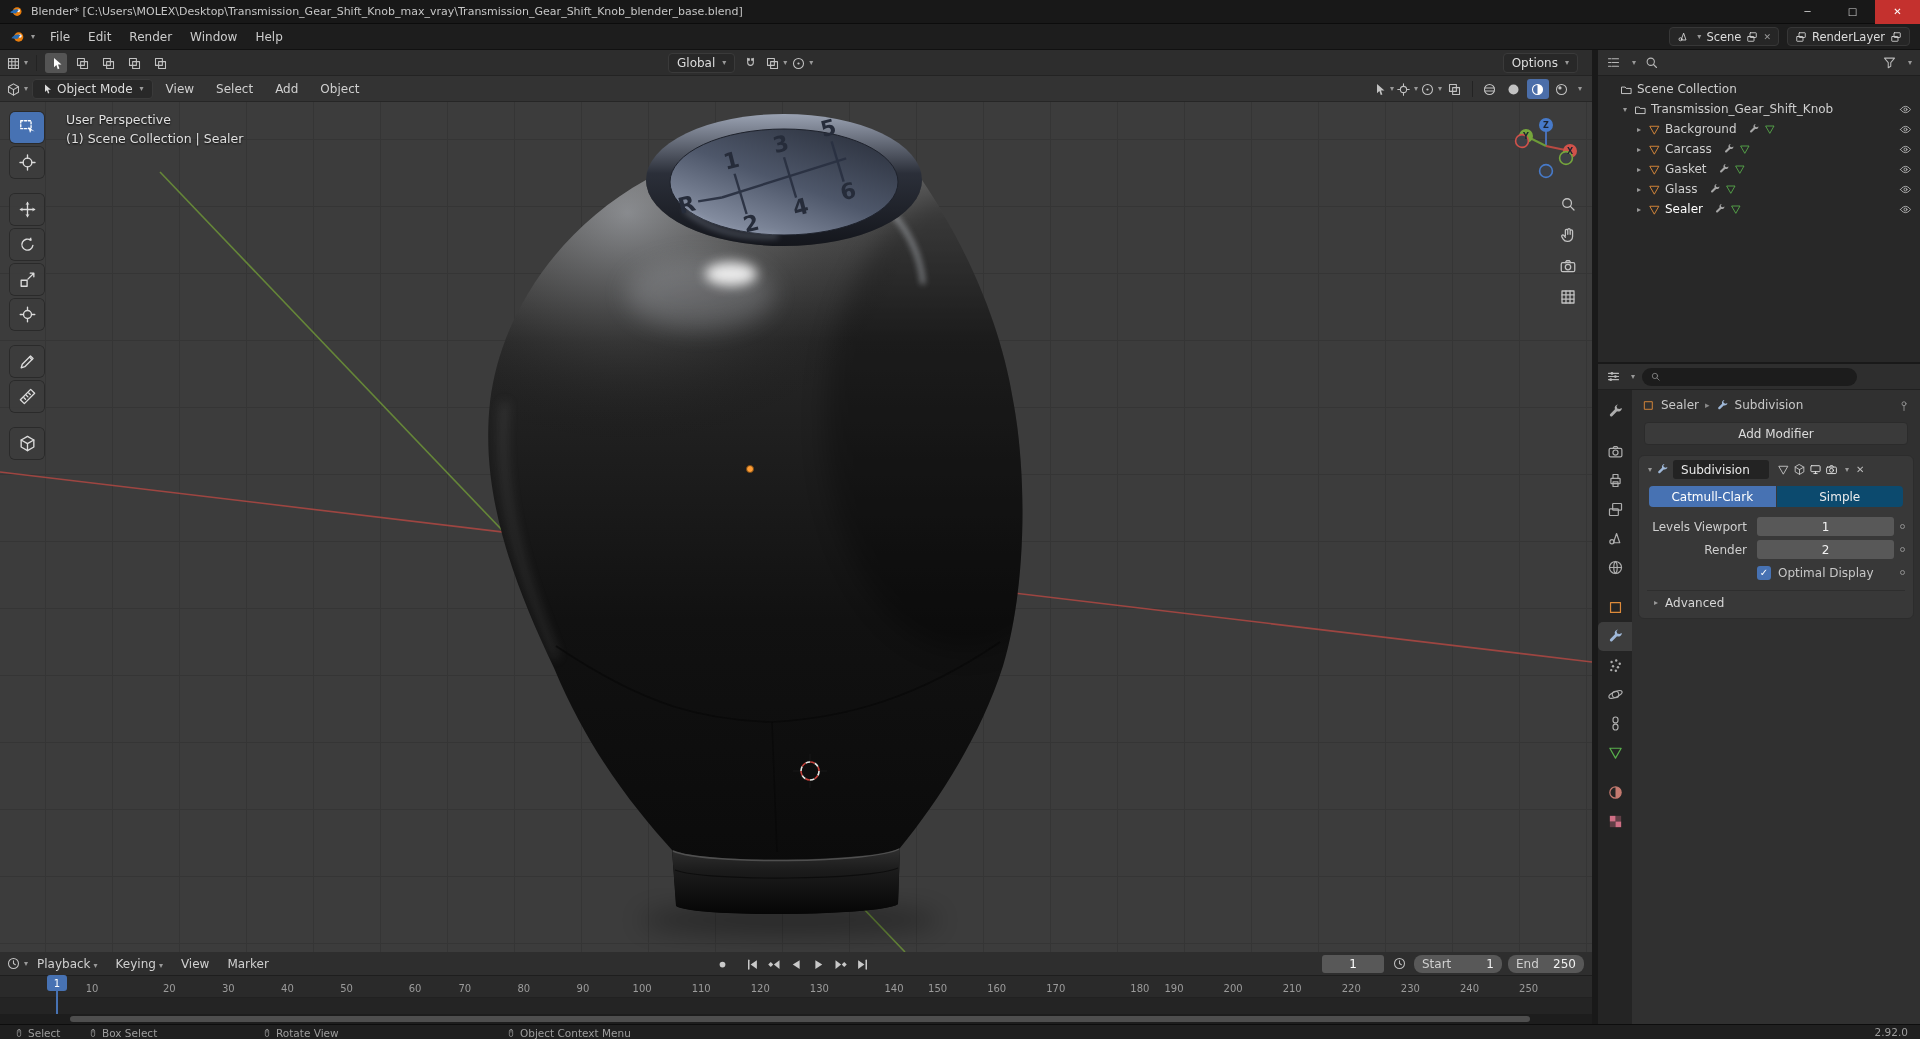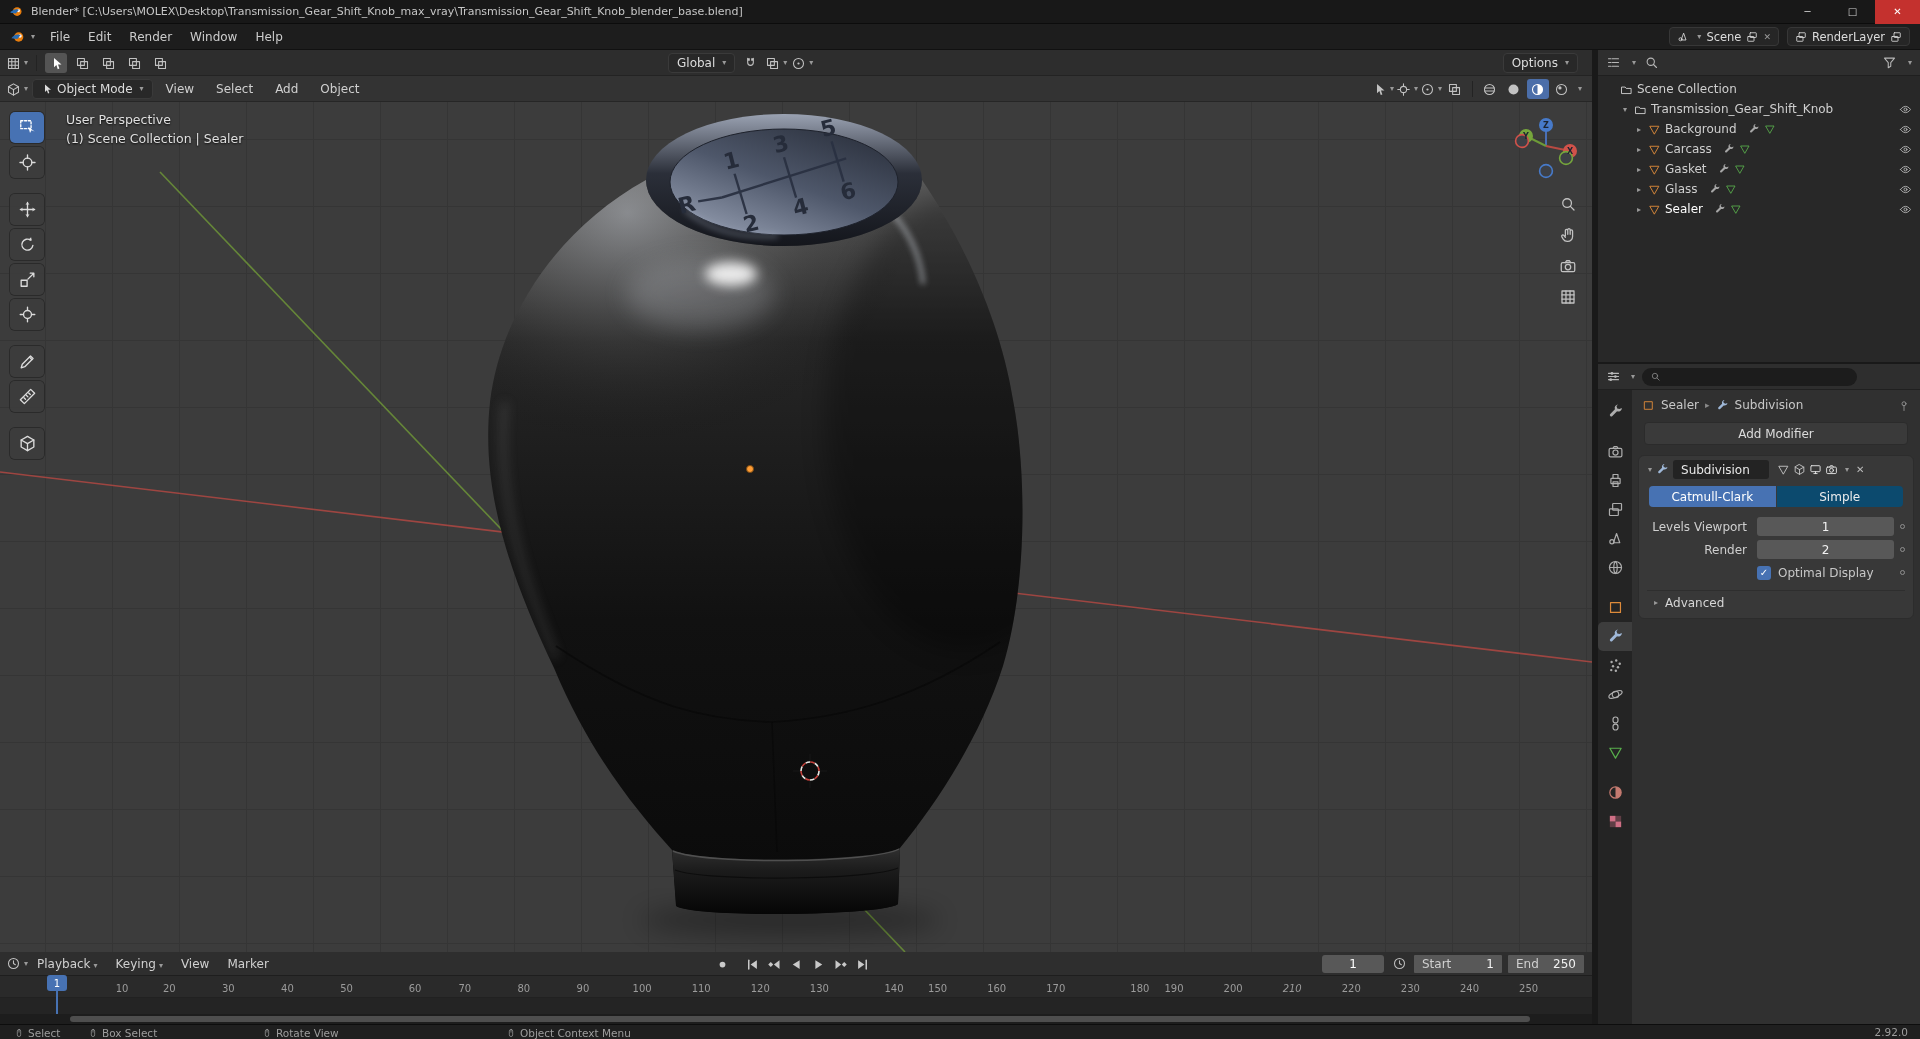--- a/index.html
+++ b/index.html
@@ -100,21 +100,21 @@
 
 .timeline{position:absolute;top:952px;left:0;width:1592px;height:72px;background:#262626}
 .tl-header{position:relative;height:24px;background:#2e2e2e;border-bottom:1px solid #1e1e1e;display:flex;align-items:center}
 .tl-menu{padding:0 9px;line-height:24px;color:#d0d0d0}
 .rec{position:absolute;left:712px;top:2px;width:20px;height:20px;display:flex;align-items:center;justify-content:center;color:#c9c9c9}
 .transport{position:absolute;left:742px;top:2px;display:flex;gap:2px;color:#c9c9c9}
 .tbtn{width:20px;height:20px;display:flex;align-items:center;justify-content:center}
 .tbtn svg.i{width:15px;height:15px}
 .framefield{position:absolute;left:1322px;top:3px;width:62px;height:18px;background:#585858;border-radius:3px;display:flex;align-items:center;justify-content:center;color:#fff}
 .prevclock{position:absolute;left:1392px;top:4px;color:#bdbdbd}
-.rangefield{position:absolute;top:3px;height:18px;background:#585858;border-radius:1px;display:flex;align-items:center;justify-content:space-between;padding:0 8px;color:#f2f2f2}
+.rangefield{position:absolute;top:3px;height:18px;background:#585858;border-radius:8px;display:flex;align-items:center;justify-content:space-between;padding:0 8px;color:#f2f2f2}
 .tl-ruler{position:absolute;top:24px;left:0;right:0;height:22px;background:#2a2a2a;border-bottom:1px solid #212121}
 .tl-tick{position:absolute;bottom:3px;transform:translateX(-50%);font-size:10px;color:#9b9b9b}
 .tl-track{position:absolute;top:46px;left:0;right:0;height:16px;background:#242424}
 .playhead{position:absolute;top:24px;width:2px;height:38px;background:#4772b3}
 .ph-badge{position:absolute;top:-1px;left:-9px;width:20px;height:16px;background:#4772b3;border-radius:3px;color:#fff;font-size:10px;display:flex;align-items:center;justify-content:center}
 .tl-scroll{position:absolute;top:62px;left:0;right:0;height:10px;background:#1d1d1d}
 .tl-thumb{position:absolute;top:2px;left:70px;width:1460px;height:6px;background:#4e4e4e;border-radius:3px}
 
 .statusbar{position:absolute;top:1024px;left:0;width:100%;height:15px;background:#1f1f1f;border-top:1px solid #0d0d0d;font-size:10.5px;color:#9d9d9d}
 .stitem{position:absolute;top:0;height:15px;display:flex;align-items:center;gap:4px}
@@ -1044,41 +1044,41 @@
         <span style="color:#cfcfcf">Start</span>
         <span>1</span>
       </div>
       <div class="rangefield" style="left:1508px;width:76px">
         <span style="color:#cfcfcf">End</span>
         <span>250</span>
       </div>
     </div>
 
     <div class="tl-ruler">
-        <span class="tl-tick" style="left: 122px;">10</span>
+        <span class="tl-tick" style="left: 92px;">10</span>
         <span class="tl-tick" style="left: 169.29px;">20</span>
         <span class="tl-tick" style="left: 228.39px;">30</span>
         <span class="tl-tick" style="left: 287.49px;">40</span>
         <span class="tl-tick" style="left: 346.59px;">50</span>
         <span class="tl-tick" style="left: 415px;">60</span>
         <span class="tl-tick" style="left: 464.79px;">70</span>
         <span class="tl-tick" style="left: 523.89px;">80</span>
         <span class="tl-tick" style="left: 582.99px;">90</span>
         <span class="tl-tick" style="left: 642.09px;">100</span>
         <span class="tl-tick" style="left: 701.19px;">110</span>
         <span class="tl-tick" style="left: 760.29px;">120</span>
         <span class="tl-tick" style="left: 819.39px;">130</span>
         <span class="tl-tick" style="left: 894px;">140</span>
         <span class="tl-tick" style="left: 937.59px;">150</span>
         <span class="tl-tick" style="left: 996.69px;">160</span>
         <span class="tl-tick" style="left: 1055.79px;">170</span>
         <span class="tl-tick" style="left: 1114.89px; margin-left: 25px;">180</span>
         <span class="tl-tick" style="left: 1173.99px;">190</span>
         <span class="tl-tick" style="left: 1233.09px;">200</span>
-        <span class="tl-tick" style="left: 1292.19px; font-style: italic;">210</span>
+        <span class="tl-tick" style="left: 1292.19px;">210</span>
         <span class="tl-tick" style="left: 1351.29px;">220</span>
         <span class="tl-tick" style="left: 1410.39px;">230</span>
         <span class="tl-tick" style="left: 1469.49px;">240</span>
         <span class="tl-tick" style="left: 1528.59px;">250</span>
       </div>
     <div class="tl-track"></div>
     <div class="playhead" style="left: 56px;">
       <div class="ph-badge">1</div>
     </div>
     <div class="tl-scroll">

